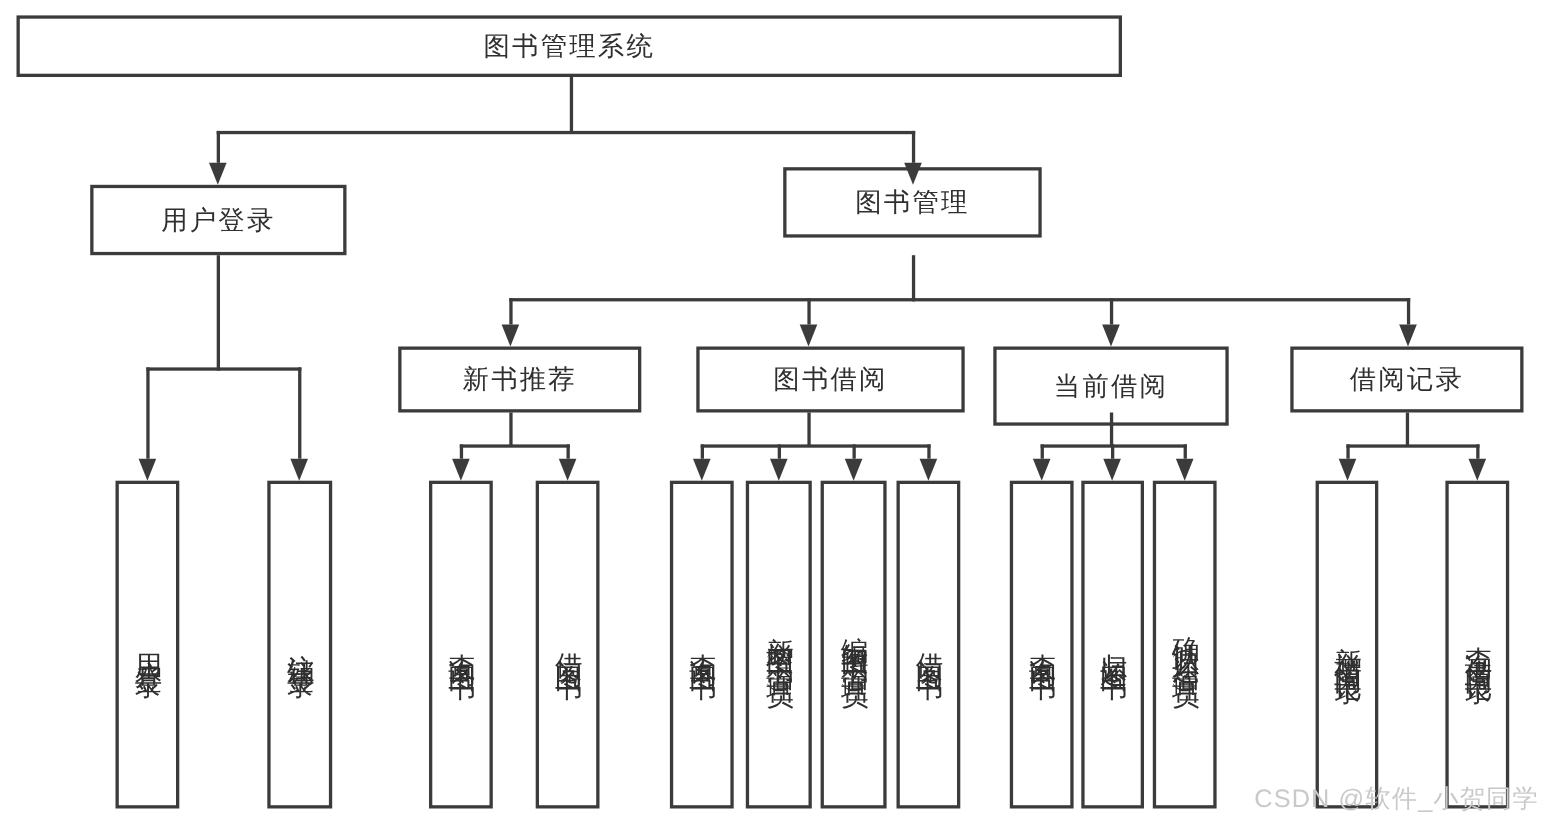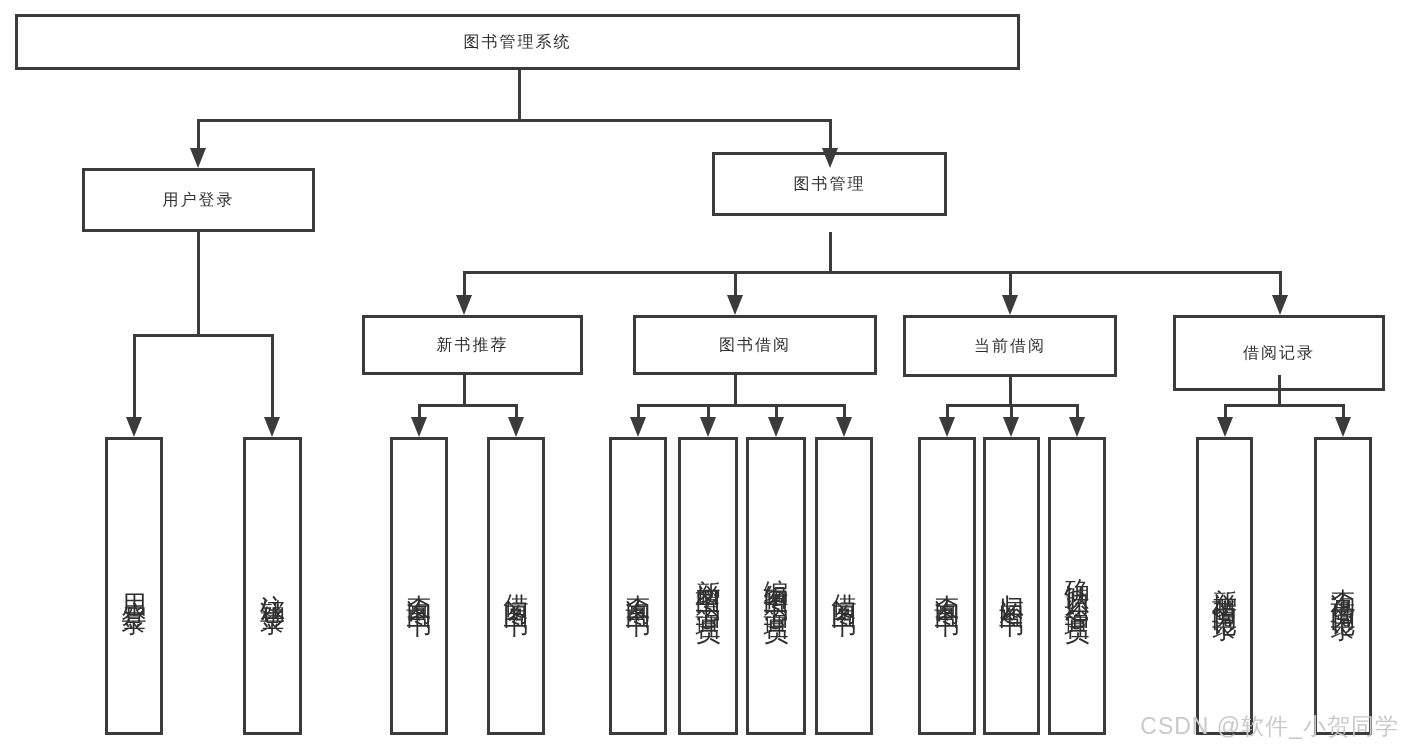--- a/index.html
+++ b/index.html
@@ -15,21 +15,21 @@
     font-family:"Liberation Sans", sans-serif;
     color:var(--text);
   }
   .box{
     position:absolute;box-sizing:border-box;
     border:3px solid var(--line);
     background:#ffffff;
     display:flex;align-items:center;justify-content:center;
   }
   .hlabel{
-    font-size:16px;letter-spacing:2px;color:var(--text);white-space:nowrap;
+    font-size:24px;letter-spacing:2px;color:var(--text);white-space:nowrap;
   }
   .vtext{
     writing-mode:vertical-rl;text-orientation:mixed;
     font-size:25px;letter-spacing:6px;color:var(--text);
     line-height:1;white-space:nowrap;
   }
   .vline{position:absolute;width:3px;background:var(--line);}
   .hline{position:absolute;height:3px;background:var(--line);}
   .arrow{
     position:absolute;width:0;height:0;
@@ -55,24 +55,24 @@
 <div class="box" style="left:712px;top:152px;width:235px;height:64px">
   <span class="hlabel">图书管理</span>
 </div>
 
 <div class="box" style="left:362px;top:315px;width:221px;height:60px">
   <span class="hlabel">新书推荐</span>
 </div>
 <div class="box" style="left:633px;top:315px;width:244px;height:60px">
   <span class="hlabel">图书借阅</span>
 </div>
-<div class="box" style="left:903px;top:315px;width:214px;height:62px">
+<div class="box" style="left:903px;top:315px;width:214px;height:72px">
   <span class="hlabel">当前借阅</span>
 </div>
-<div class="box" style="left:1173px;top:315px;width:212px;height:76px">
+<div class="box" style="left:1173px;top:315px;width:212px;height:60px">
   <span class="hlabel">借阅记录</span>
 </div>
 
 <div class="box" style="left:105px;top:437px;width:58px;height:298px">
   <span class="vtext">用户登录</span>
 </div>
 <div class="box" style="left:243px;top:437px;width:59px;height:298px">
   <span class="vtext">注销登录</span>
 </div>
 

